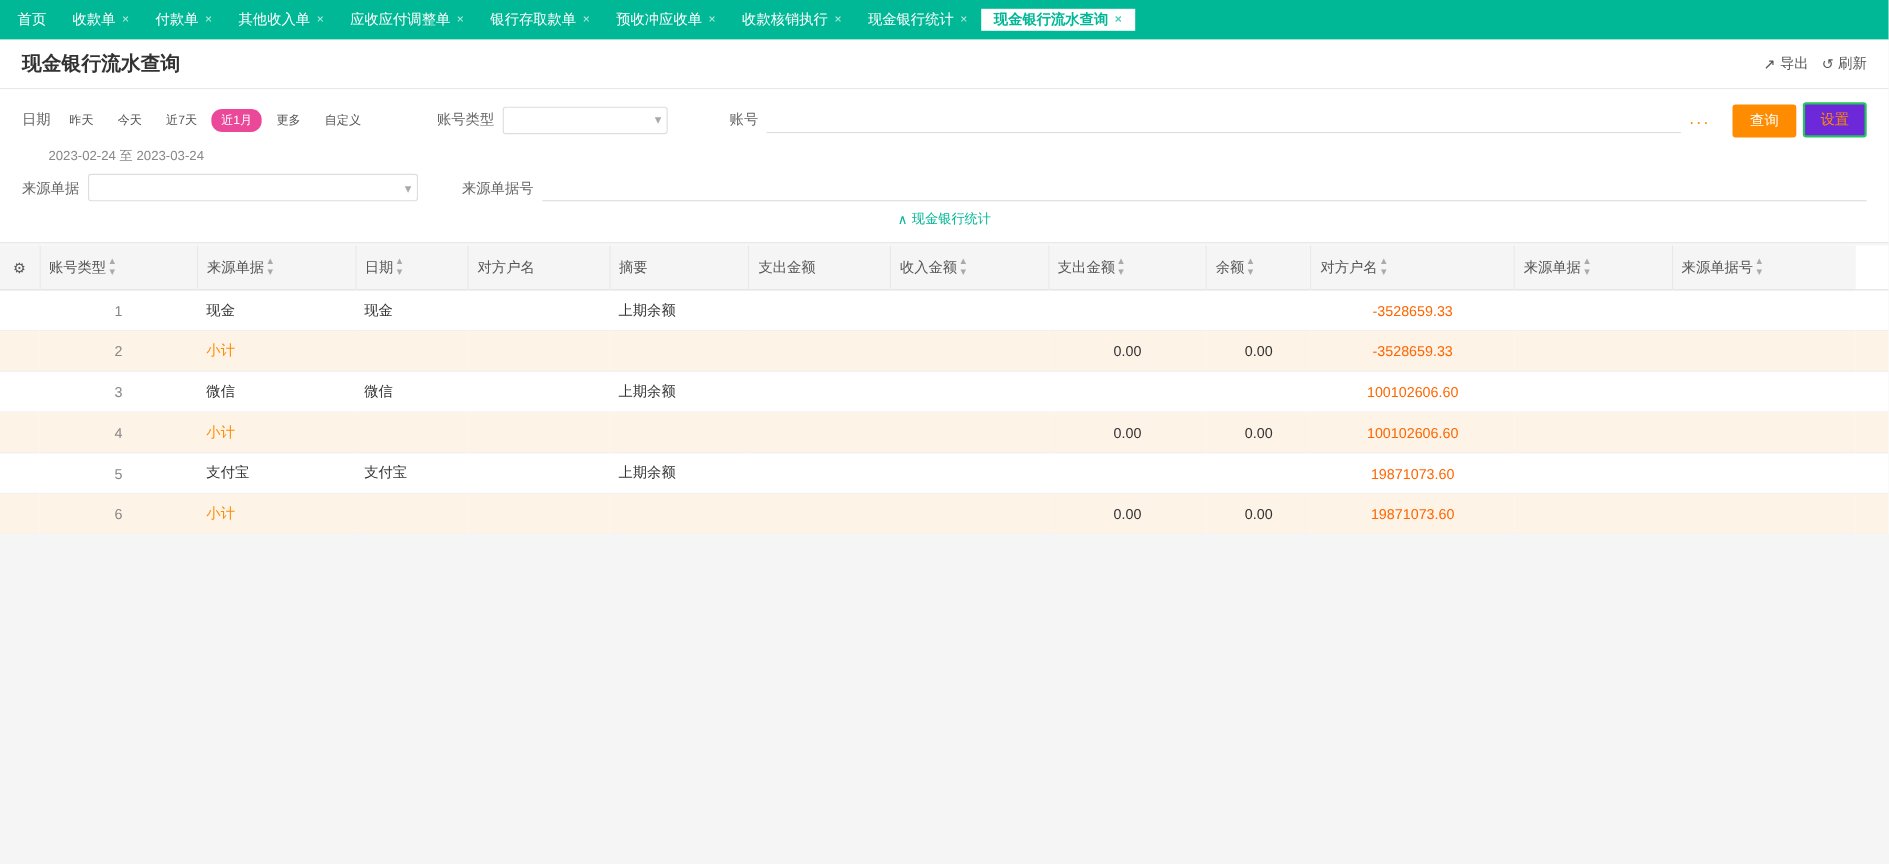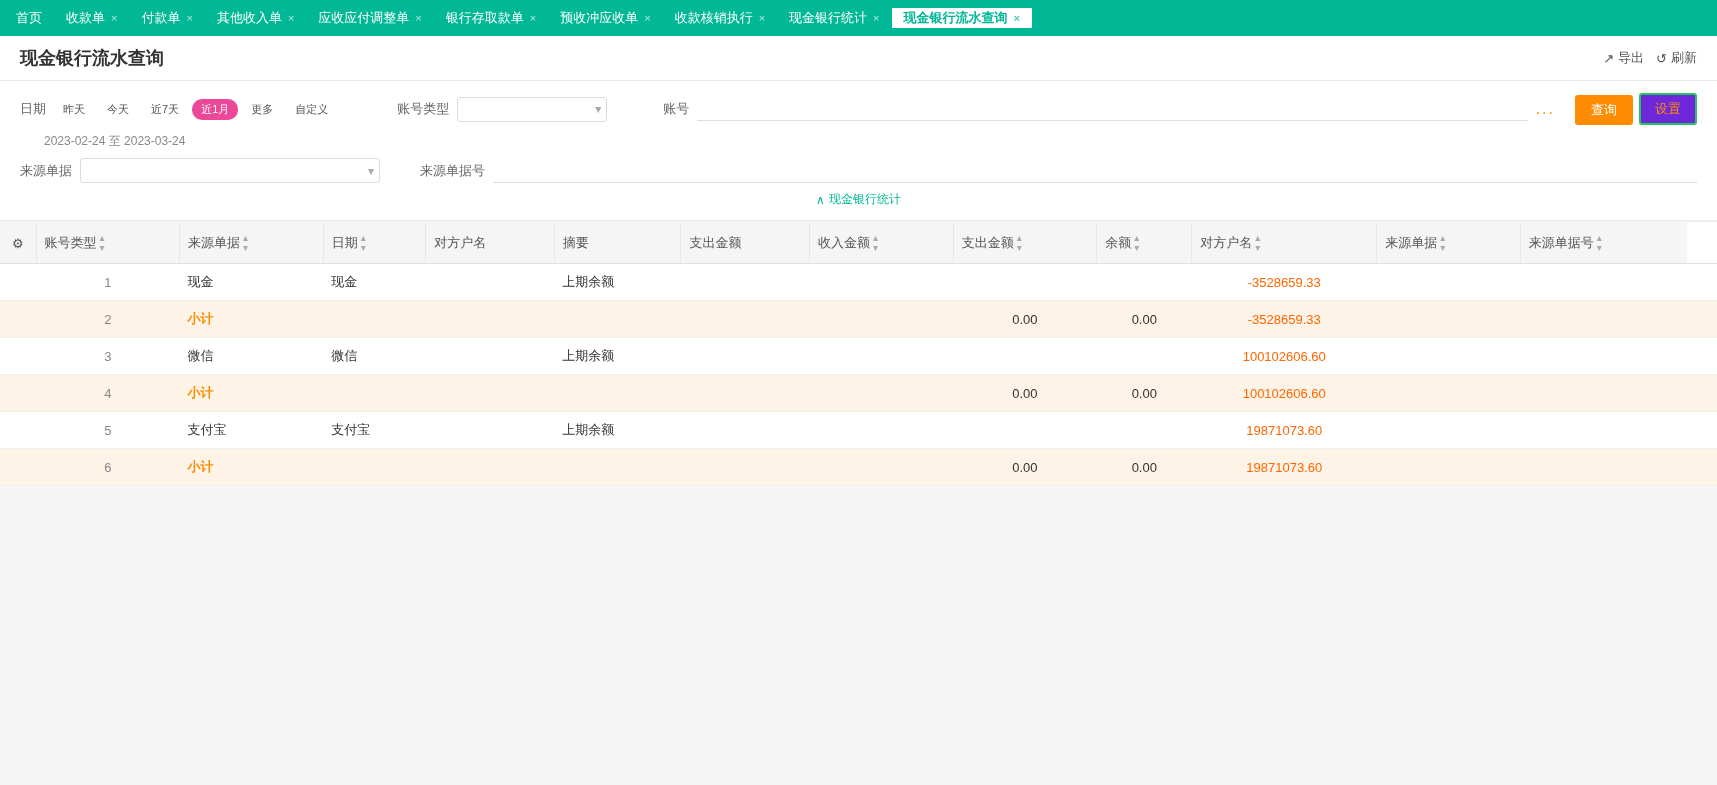--- a/index.html
+++ b/index.html
@@ -229,21 +229,21 @@
     }
     tbody td {
       padding: 9px 8px;
       font-size: 13px;
       color: #333;
       white-space: nowrap;
     }
     td.num-col { text-align: center; }
     td.orange-val { color: #ff6600; }
     .row-index { color: #888; text-align: center; }
-    .subtotal-label { color: #ff8c00; font-weight: bold; }
+    .subtotal-label { color: #ff8c00; font-weight: normal; }
     .query-settings-col {
       display: flex;
       flex-direction: row;
       gap: 6px;
       align-items: flex-end;
     }
   </style>
 </head>
 <body>
 

